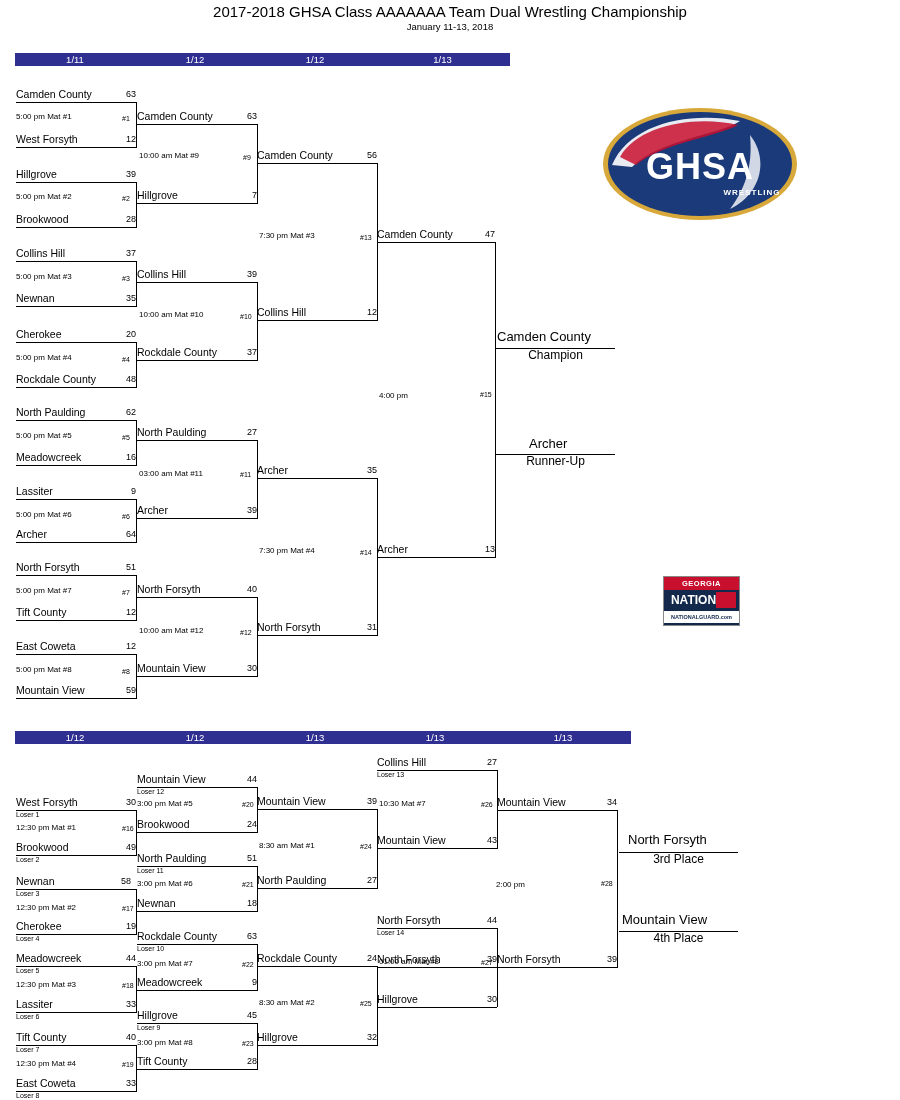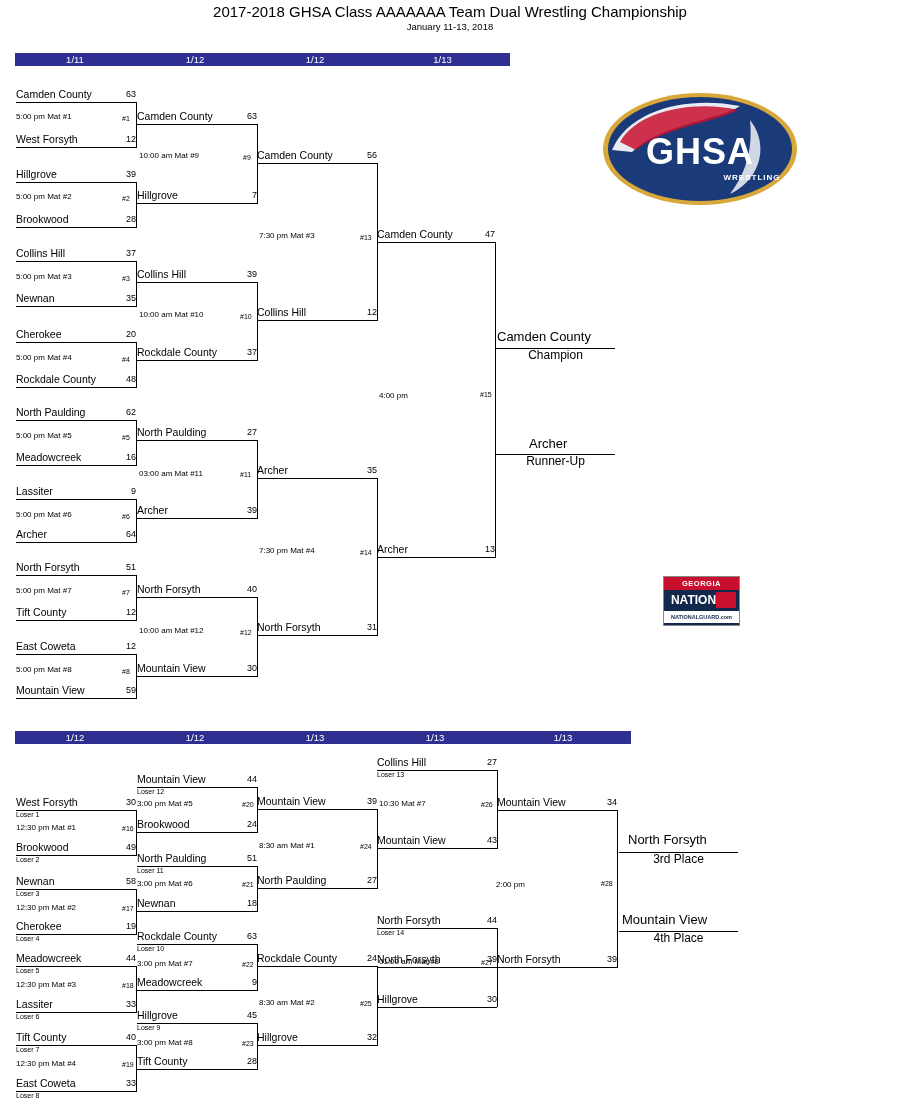--- a/index.html
+++ b/index.html
@@ -51,21 +51,21 @@
     position:absolute;font-size:13px;white-space:nowrap;
   }
   .champsub{
     position:absolute;font-size:12px;white-space:nowrap;text-align:center;
   }
   .loserlbl{
     position:absolute;font-size:7px;white-space:nowrap;color:#000;
   }
   
   .ghsa-logo{
-    position:absolute;left:600px;top:90px;width:200px;height:118px;
+    position:absolute;left:600px;top:105px;width:200px;height:118px;
   }
   .guard-logo{
     position:absolute;left:663px;top:576px;width:75px;height:48px;
     border:1px solid #888;background:#fff;overflow:hidden;
   }
   .guard-top{
     position:absolute;left:0;top:0;width:75px;height:13px;background:#c8102e;
     color:#fff;font-size:7.5px;font-weight:bold;line-height:13px;text-align:center;
     letter-spacing:.5px;
   }
@@ -348,21 +348,21 @@
 <div class="team" style="left:16px;top:841px;width:120px;">
   <span class="nm">Brookwood</span>
   <span class="sc" style="left:100px;width:20px;">49</span>
 </div>
 <div class="uline" style="left:16px;top:855px;width:120px;"></div>
 <div class="loserlbl" style="left:16px;top:856px;">Loser 2</div>
 <div class="vline" style="left:136px;top:810px;height:46px;"></div>
 
 <div class="team" style="left:16px;top:875px;width:120px;">
   <span class="nm">Newnan</span>
-  <span class="sc" style="left:100px;width:20px;">58</span>
+  <span class="sc" style="left:100px;width:20px;text-align:center;">58</span>
 </div>
 <div class="uline" style="left:16px;top:889px;width:120px;"></div>
 <div class="loserlbl" style="left:16px;top:890px;">Loser 3</div>
 <div class="matchinfo" style="left:16px;top:903px;">12:30 pm   Mat #2</div>
 <div class="matchnum" style="left:122px;top:905px;">#17</div>
 <div class="team" style="left:16px;top:920px;width:120px;">
   <span class="nm">Cherokee</span>
   <span class="sc" style="left:100px;width:20px;">19</span>
 </div>
 <div class="uline" style="left:16px;top:934px;width:120px;"></div>

